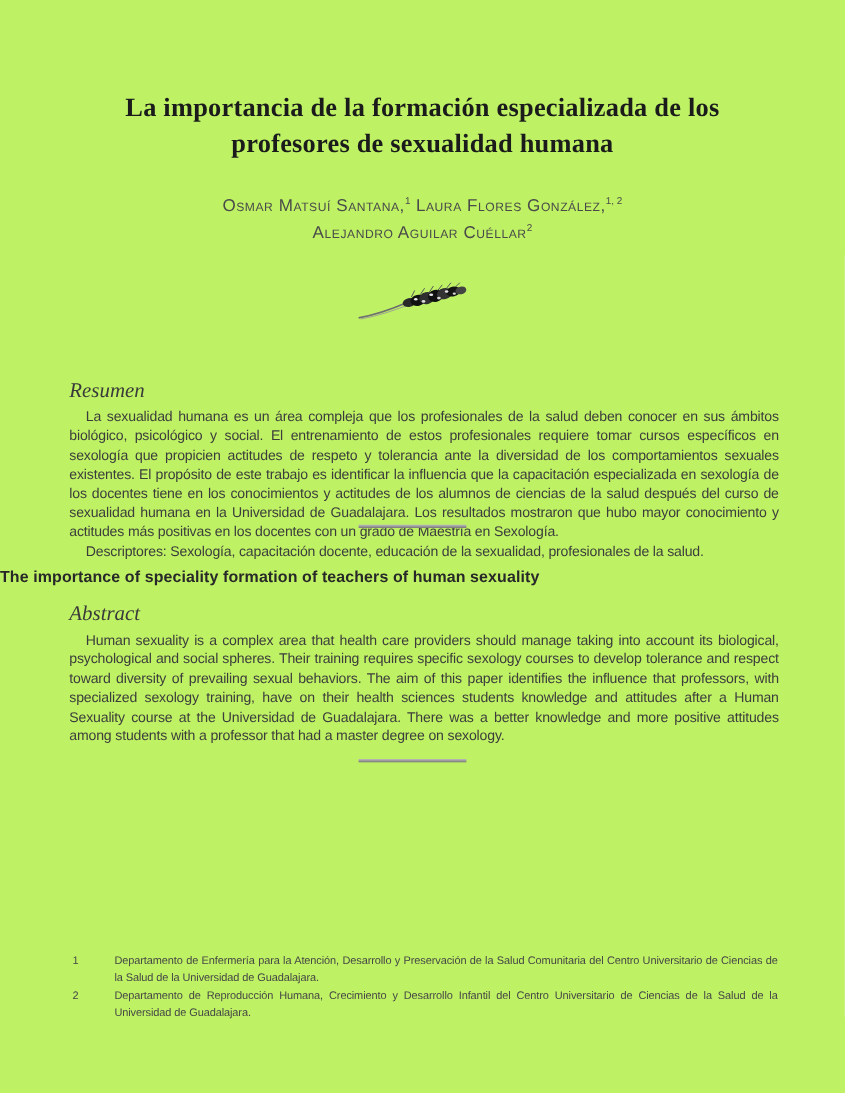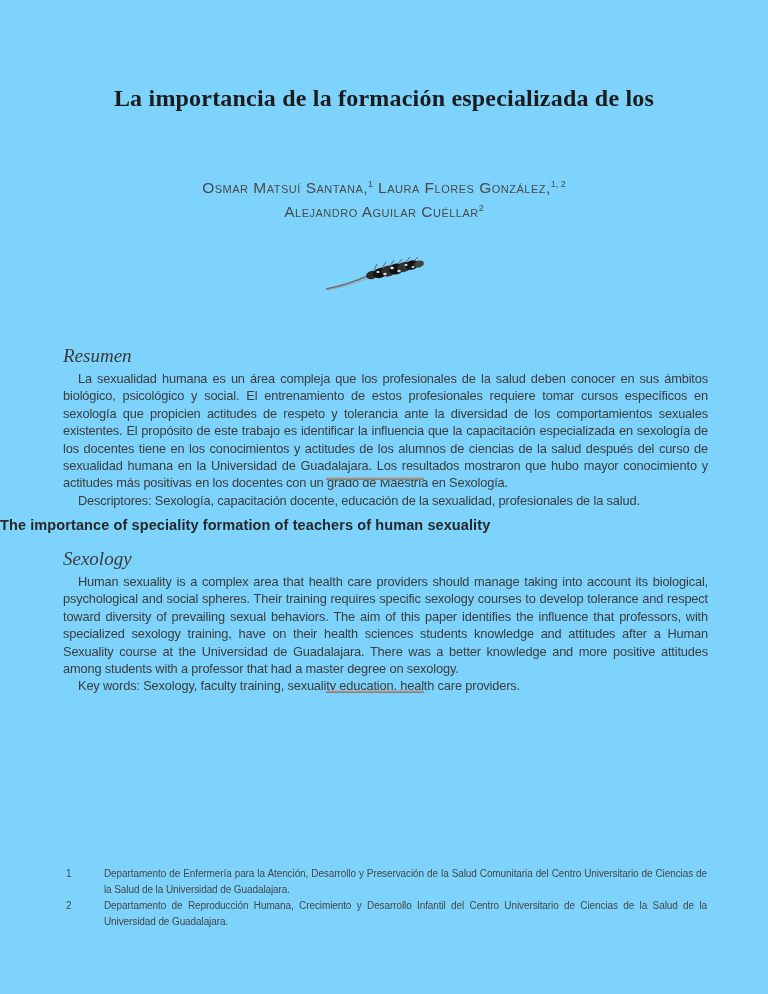--- a/index.html
+++ b/index.html
@@ -4,21 +4,21 @@
 <style>
   * { margin: 0; padding: 0; box-sizing: border-box; }
   html, body { width: 768px; height: 994px; }
   body {
     background: #ffffff;
     font-family: "Liberation Sans", sans-serif;
     color: #3c3c3c;
     position: relative;
     overflow: hidden;
   }
-  .page { position: absolute; inset: 0; background: #7dd3fc; }
+  .page { position: absolute; inset: 0; background: #bef264; }
 
   
   .title-es {
     position: absolute; top: 82px; left: 0; width: 100%;
     text-align: center;
     font-family: "Liberation Serif", serif;
     font-weight: bold;
     font-size: 24px; line-height: 33px;
     color: #1b1b1b; letter-spacing: 0.2px;
   }
@@ -86,20 +86,21 @@
   .fn-num { flex: 0 0 18px; }
   .fn-text { flex: 1; text-align: justify; margin-left: 20px; }
 </style>
 </head>
 <body>
 
 <div class="page">
 
   <h1 class="title-es">
     <div>La importancia de la formación especializada de los</div>
+    <div>profesores de sexualidad humana</div>
   </h1>
 
   <div class="authors">
     <div>
       <span class="author"><span>Osmar Matsuí Santana,</span><sup>1</sup></span><span class="author"><span>Laura Flores González,</span><sup>1, 2</sup></span>
     </div>
     <div>
       <span class="author"><span>Alejandro Aguilar Cuéllar</span><sup>2</sup></span>
     </div>
   </div>
@@ -131,23 +132,22 @@
     <div class="section-heading">Resumen</div>
     <p class="body-par">La sexualidad humana es un área compleja que los profesionales de la salud deben conocer en sus ámbitos biológico, psicológico y social. El entrenamiento de estos profesionales requiere tomar cursos específicos en sexología que propicien actitudes de respeto y tolerancia ante la diversidad de los comportamientos sexuales existentes. El propósito de este trabajo es identificar la influencia que la capacitación especializada en sexología de los docentes tiene en los conocimientos y actitudes de los alumnos de ciencias de la salud después del curso de sexualidad humana en la Universidad de Guadalajara. Los resultados mostraron que hubo mayor conocimiento y actitudes más positivas en los docentes con un grado de Maestría en Sexología.</p>
     <p class="kw-par"><span class="kw-label">Descriptores</span><span>: Sexología, capacitación docente, educación de la sexualidad, profesionales de la salud.</span></p>
   </div>
 
   <div class="divider divider-1"></div>
 
   <div class="title-en">The importance of speciality formation of teachers of human sexuality</div>
 
   <div class="section section-abstract">
-    <div class="section-heading">Sexology</div>
+    <div class="section-heading">Abstract</div>
     <p class="body-par">Human sexuality is a complex area that health care providers should manage taking into account its biological, psychological and social spheres. Their training requires specific sexology courses to develop tolerance and respect toward diversity of prevailing sexual behaviors. The aim of this paper identifies the influence that professors, with specialized sexology training, have on their health sciences students knowledge and attitudes after a Human Sexuality course at the Universidad de Guadalajara. There was a better knowledge and more positive attitudes among students with a professor that had a master degree on sexology.</p>
-    <p class="kw-par"><span class="kw-label">Key words</span><span>: Sexology, faculty training, sexuality education, health care providers.</span></p>
   </div>
 
   <div class="divider divider-2"></div>
 
   <div class="footnotes">
     <div class="footnote">
       <span class="fn-num">1</span>
       <span class="fn-text">Departamento de Enfermería para la Atención, Desarrollo y Preservación de la Salud Comunitaria del Centro Universitario de Ciencias de la Salud de la Universidad de Guadalajara.</span>
     </div>
     <div class="footnote">

